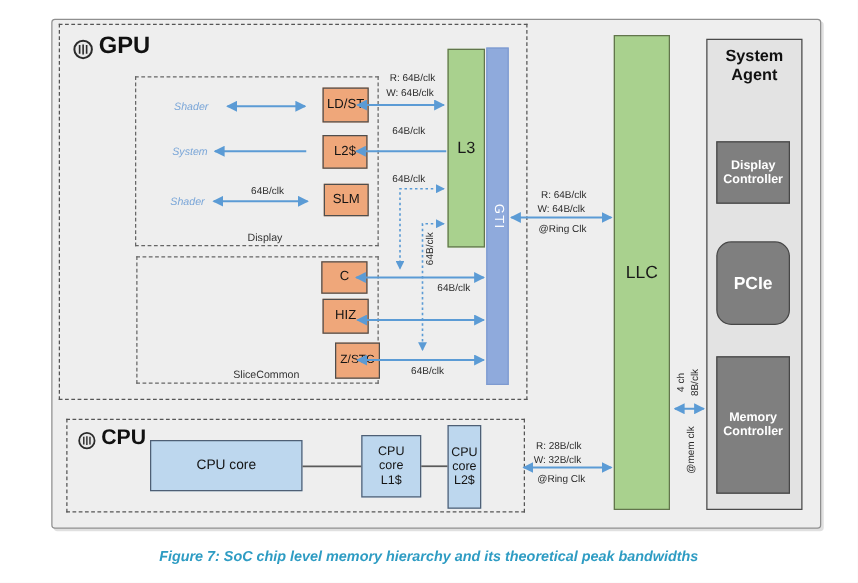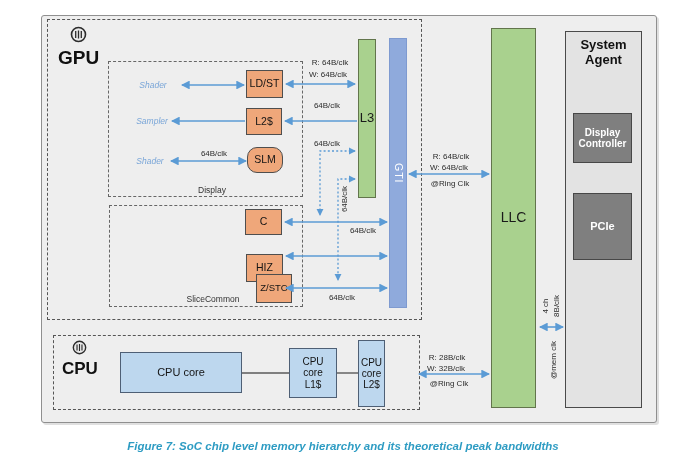--- a/index.html
+++ b/index.html
@@ -11,21 +11,21 @@
   .box{
     position:absolute;box-sizing:border-box;display:flex;align-items:center;
     justify-content:center;text-align:center;line-height:1.12;
   }
   .outer{
     left:41px;top:15px;width:616px;height:408px;background:#eeeeee;
     border:1.5px solid #8f8f8f;border-radius:3px;box-shadow:2px 2px 0 rgba(0,0,0,0.12);
   }
   .dashedbox{border:1.3px dashed #555;}
   .unit{
-    background:#efa77a;border:1.3px solid #4e4e4e;font-size:10.5px;color:#141414;
+    background:#efa77a;border:1.3px solid #4e4e4e;font-size:10.5px;color:#141414;margin-left:12px;
   }
   .green{background:#a9d18e;border:1.2px solid #62754c;}
   .gti{background:#8faadc;border:1px solid #7e9ad0;}
   .cpublue{background:#bdd7ee;border:1.2px solid #4e5f75;font-size:10px;color:#141414;}
   .darkunit{background:#7f7f7f;border:1px solid #474747;color:#ffffff;font-weight:bold;}
   .hlabel{
     position:absolute;transform:translate(-50%,-50%);white-space:nowrap;
     font-size:8px;color:#2b2b2b;
   }
   .vlabel{
@@ -33,21 +33,21 @@
     white-space:nowrap;font-size:8px;color:#2b2b2b;
   }
   .portlabel{
     position:absolute;transform:translate(-50%,-50%);white-space:nowrap;
     font-size:8.5px;font-style:italic;color:#7aa6d8;
   }
   .zonelabel{
     position:absolute;transform:translate(-50%,-50%);white-space:nowrap;
     font-size:8.5px;color:#333;
   }
-  .hdr{position:absolute;display:flex;align-items:center;gap:4px;flex-direction:column;}
+  .hdr{position:absolute;display:flex;align-items:flex-end;gap:4px;}
   .hdr .t{font-weight:bold;color:#111;}
   .sa-title{
     position:absolute;left:0;right:0;top:6px;text-align:center;font-weight:bold;
     font-size:13px;color:#111;line-height:1.15;
   }
   .caption{
     position:absolute;left:0;right:0;top:440px;text-align:center;
     font-style:italic;font-weight:600;font-size:11.5px;
   }
   svg.overlay{position:absolute;left:0;top:0;pointer-events:none;}
@@ -68,45 +68,46 @@
       <line x1="11.3" y1="5" x2="11.3" y2="12" stroke="#2b2b2b" stroke-width="1.3"></line>
     </svg>
     <span class="t" style="font-size:19px;">GPU</span>
   </div>
 
   <div class="abs" style="left:108px;top:61px;width:195px;height:136px;border:1.2px dashed #666;"></div>
   <div class="zonelabel" style="left:212px;top:190px;">Display</div>
 
   <div class="box unit" style="left:246px;top:70px;width:37px;height:28px;">LD/ST</div>
   <div class="box unit" style="left:246px;top:108px;width:36px;height:27px;">L2$</div>
-  <div class="box unit" style="left:247px;top:147px;width:36px;height:26px;border-radius:10px;">SLM</div>
+  <div class="box unit" style="left:247px;top:147px;width:36px;height:26px;">SLM</div>
 
   <div class="portlabel" style="left:153px;top:85px;">Shader</div>
-  <div class="portlabel" style="left:152px;top:121px;">Sampler</div>
+  <div class="portlabel" style="left:152px;top:121px;">System</div>
   <div class="portlabel" style="left:150px;top:161px;">Shader</div>
 
   <div class="abs" style="left:109px;top:205px;width:194px;height:102px;border:1.2px dashed #666;"></div>
   <div class="zonelabel" style="left:213px;top:299px;">SliceCommon</div>
 
   <div class="box unit" style="left:245px;top:209px;width:37px;height:26px;">C</div>
-  <div class="box unit" style="left:246px;top:254px;width:37px;height:28px;">HIZ</div>
+  <div class="box unit" style="left:246px;top:239px;width:37px;height:28px;">HIZ</div>
   <div class="box unit" style="left:256px;top:274px;width:36px;height:29px;font-size:9.5px;">Z/STC</div>
 
-  <div class="box green" style="left:358px;top:39px;width:18px;height:159px;font-size:13px;">L3</div>
+  <div class="box green" style="left:358px;top:39px;width:30px;height:159px;font-size:13px;">L3</div>
   <div class="box gti" style="left:389px;top:38px;width:18px;height:270px;">
     <span style="writing-mode:vertical-rl;color:#ffffff;font-size:10.5px;letter-spacing:1px;">GTI</span>
   </div>
 
   <div class="box green" style="left:491px;top:28px;width:45px;height:380px;font-size:14px;">LLC</div>
 
   <div class="abs" style="left:565px;top:31px;width:77px;height:377px;background:#e3e3e3;border:1.4px solid #4a4a4a;">
     <div class="sa-title">System Agent</div>
   </div>
   <div class="box darkunit" style="left:573px;top:113px;width:59px;height:50px;font-size:10px;padding:16px 4px;">Display Controller</div>
-  <div class="box darkunit" style="left:573px;top:193px;width:59px;height:67px;font-size:11px;">PCIe</div>
+  <div class="box darkunit" style="left:573px;top:193px;width:59px;height:67px;font-size:14px;border-radius:12px;">PCIe</div>
+  <div class="box darkunit" style="left:573px;top:285px;width:59px;height:110px;font-size:10px;padding:0 4px;">Memory Controller</div>
 
   <div class="abs dashedbox" style="left:53px;top:335px;width:367px;height:75px;"></div>
   <div class="hdr" style="left:62px;top:340px;">
     <svg width="15" height="15" viewBox="0 0 17 17">
       <circle cx="8.5" cy="8.5" r="7" fill="#e9e9e9" stroke="#2b2b2b" stroke-width="1.6"></circle>
       <line x1="5.7" y1="5" x2="5.7" y2="12" stroke="#2b2b2b" stroke-width="1.3"></line>
       <line x1="8.5" y1="4.5" x2="8.5" y2="12.5" stroke="#2b2b2b" stroke-width="1.3"></line>
       <line x1="11.3" y1="5" x2="11.3" y2="12" stroke="#2b2b2b" stroke-width="1.3"></line>
     </svg>
     <span class="t" style="font-size:17px;">CPU</span>

